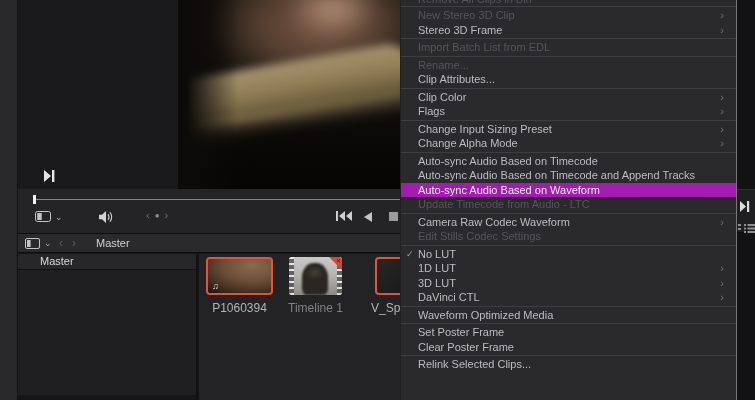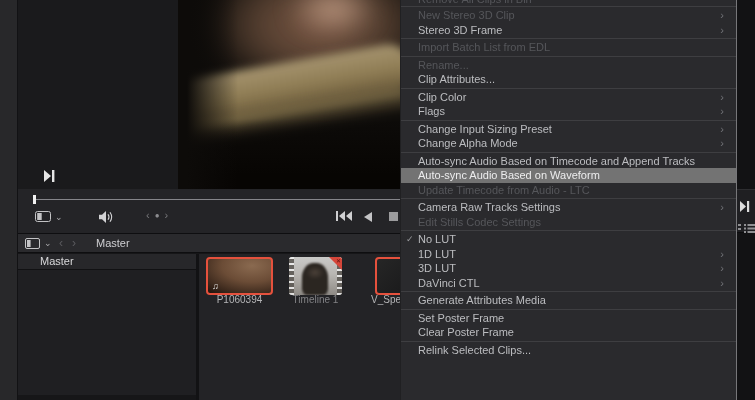--- a/index.html
+++ b/index.html
@@ -75,21 +75,21 @@
   #clip-timeline .figure { position:absolute; left:13px; top:6px; width:26px; height:32px; border-radius:45% 45% 20% 20%;
     background:radial-gradient(closest-side at 50% 30%,#4a4038,#2b2621 70%); filter:blur(1px); }
   #clip-timeline .perf-l, #clip-timeline .perf-r { position:absolute; top:0; width:5px; height:100%;
     background:repeating-linear-gradient(180deg,#efefef 0 2px,#57534e 2px 6px); opacity:.85; }
   #clip-timeline .perf-l { left:0; } #clip-timeline .perf-r { right:0; }
   #clip-timeline .badge { position:absolute; right:0; top:0; width:13px; height:13px;
     background:#d5463a; clip-path:polygon(0 0,100% 0,100% 100%); }
   #clip-timeline .badge span { position:absolute; right:1px; top:0px; font-size:6px; color:#5e120d; }
   #clip-video { left:176px; width:67px;
     background:linear-gradient(135deg,#262626 0%,#1b1b1c 60%,#141415 100%); }
-  .clip-label { position:absolute; top:40px; font-size:10px; color:#b4b4b6; text-align:center; }
+  .clip-label { position:absolute; top:47px; font-size:12px; color:#b4b4b6; text-align:center; }
   #lbl-audio { left:7px; width:67px; }
   #lbl-timeline { left:83px; width:67px; color:#828285; }
   #lbl-video { left:172px; width:80px; text-align:left; }
 
   
   #right-sliver { left:737px; top:0; width:18px; height:400px; background:#121214; }
   #sliver-band { position:absolute; left:0; top:189px; width:18px; height:44px; background:#1f1f22;
                  border-top:1px solid #2d2d30; border-bottom:1px solid #0c0c0e; }
   #jump-next-right { position:absolute; left:3px; top:11px; }
   #sliver-dots { position:absolute; left:1px; top:34px; width:3px; height:8px;
@@ -98,21 +98,21 @@
 
   
   #ctx-menu { left:400px; top:0; width:337px; height:401px; background:#2a2a2d;
               border-left:1px solid #202022; border-right:1px solid #77777a;
               z-index:10; display:flex; flex-direction:column;text-align:center; }
   .mi { height:14.5px; line-height:14.5px; font-size:11px; color:#bcbdc0;
         padding:0 12px 0 17px; display:flex; align-items:center; position:relative;
         flex:0 0 auto; white-space:nowrap; }
   .mi .lbl { line-height:14.5px; }
   .mi.dis { color:#55565a; }
-  .mi.hl { background:#737373; color:#ededee; }
+  .mi.hl { background:#a21caf; color:#ededee; }
   .mi .arrow { margin-left:auto; color:#717276; font-size:11px; }
   .mi .check { position:absolute; left:5px; top:0; color:#9c9da0; font-size:9px; }
   .mi.partial { height:5px; overflow:hidden; }
   .mi.partial .lbl { margin-top:-6px; }
   .sep { height:3px; position:relative; flex:0 0 auto; }
   .sep::after { content:""; position:absolute; left:0; right:0; top:1px; height:1px; background:#3e3e41; }
 </style>
 </head>
 <body>
 
@@ -253,31 +253,34 @@
   <div class="mi">
       <span class="lbl">Change Input Sizing Preset</span>
       <span class="arrow">›</span>
     </div>
   <div class="mi">
       <span class="lbl">Change Alpha Mode</span>
       <span class="arrow">›</span>
     </div>
   <div class="sep"></div>
   <div class="mi">
+      <span class="lbl">Auto-sync Audio Based on Timecode</span>
+    </div>
+  <div class="mi">
       <span class="lbl">Auto-sync Audio Based on Timecode and Append Tracks</span>
     </div>
   <div class="mi hl">
       <span class="lbl">Auto-sync Audio Based on Waveform</span>
     </div>
   <div class="mi dis">
       <span class="lbl">Update Timecode from Audio - LTC</span>
     </div>
   <div class="sep"></div>
   <div class="mi">
-      <span class="lbl">Camera Raw Tracks Settings</span>
+      <span class="lbl">Camera Raw Codec Waveform</span>
       <span class="arrow">›</span>
     </div>
   <div class="mi dis">
       <span class="lbl">Edit Stills Codec Settings</span>
     </div>
   <div class="sep"></div>
   <div class="mi">
       <span class="check">✓</span>
       <span class="lbl">No LUT</span>
     </div>
@@ -288,21 +291,21 @@
   <div class="mi">
       <span class="lbl">3D LUT</span>
       <span class="arrow">›</span>
     </div>
   <div class="mi">
       <span class="lbl">DaVinci CTL</span>
       <span class="arrow">›</span>
     </div>
   <div class="sep"></div>
   <div class="mi">
-      <span class="lbl">Generate Attributes Media</span>
+      <span class="lbl">Waveform Optimized Media</span>
     </div>
   <div class="sep"></div>
   <div class="mi">
       <span class="lbl">Set Poster Frame</span>
     </div>
   <div class="mi">
       <span class="lbl">Clear Poster Frame</span>
     </div>
   <div class="sep"></div>
   <div class="mi">

